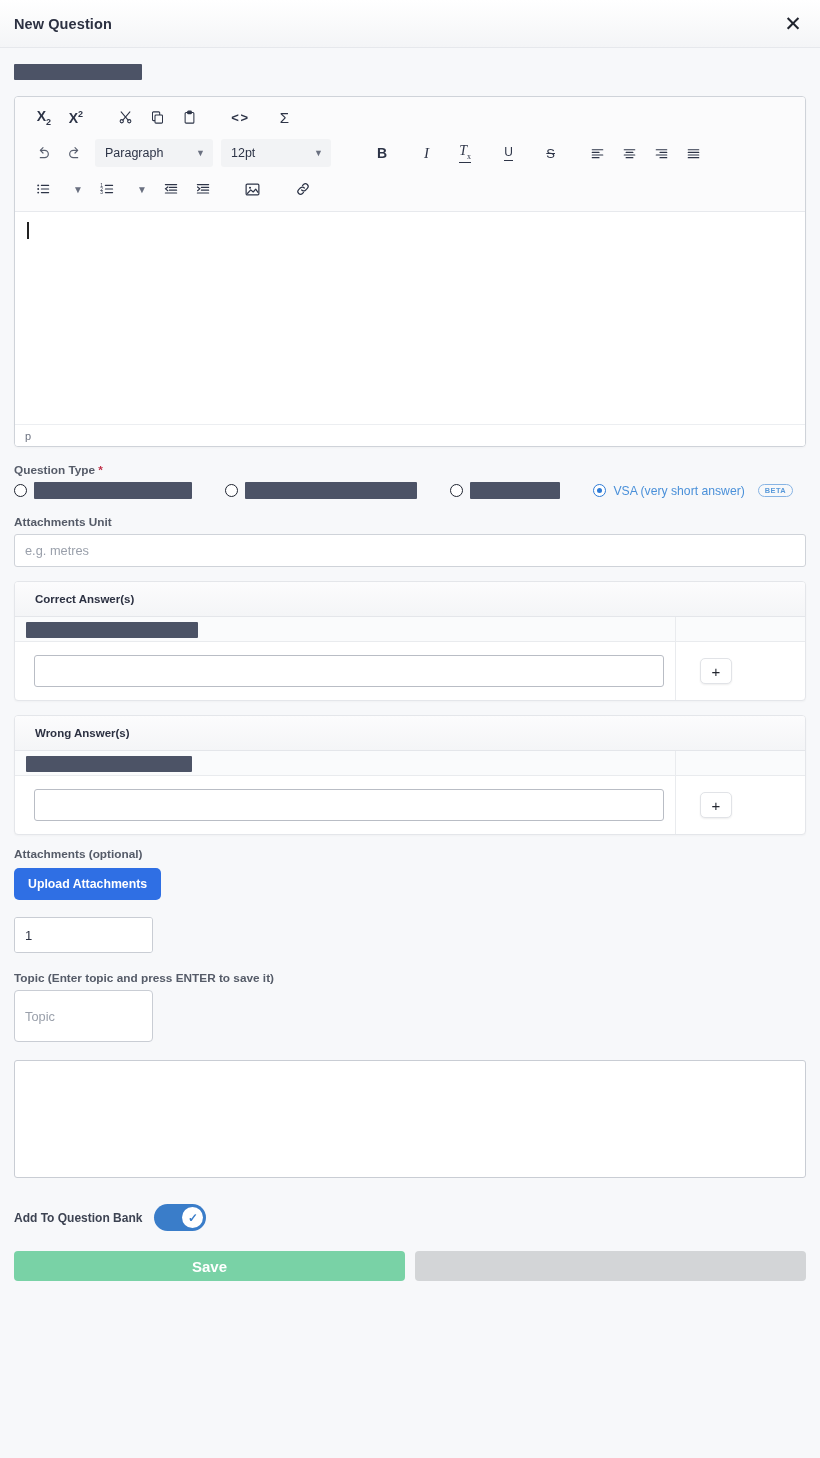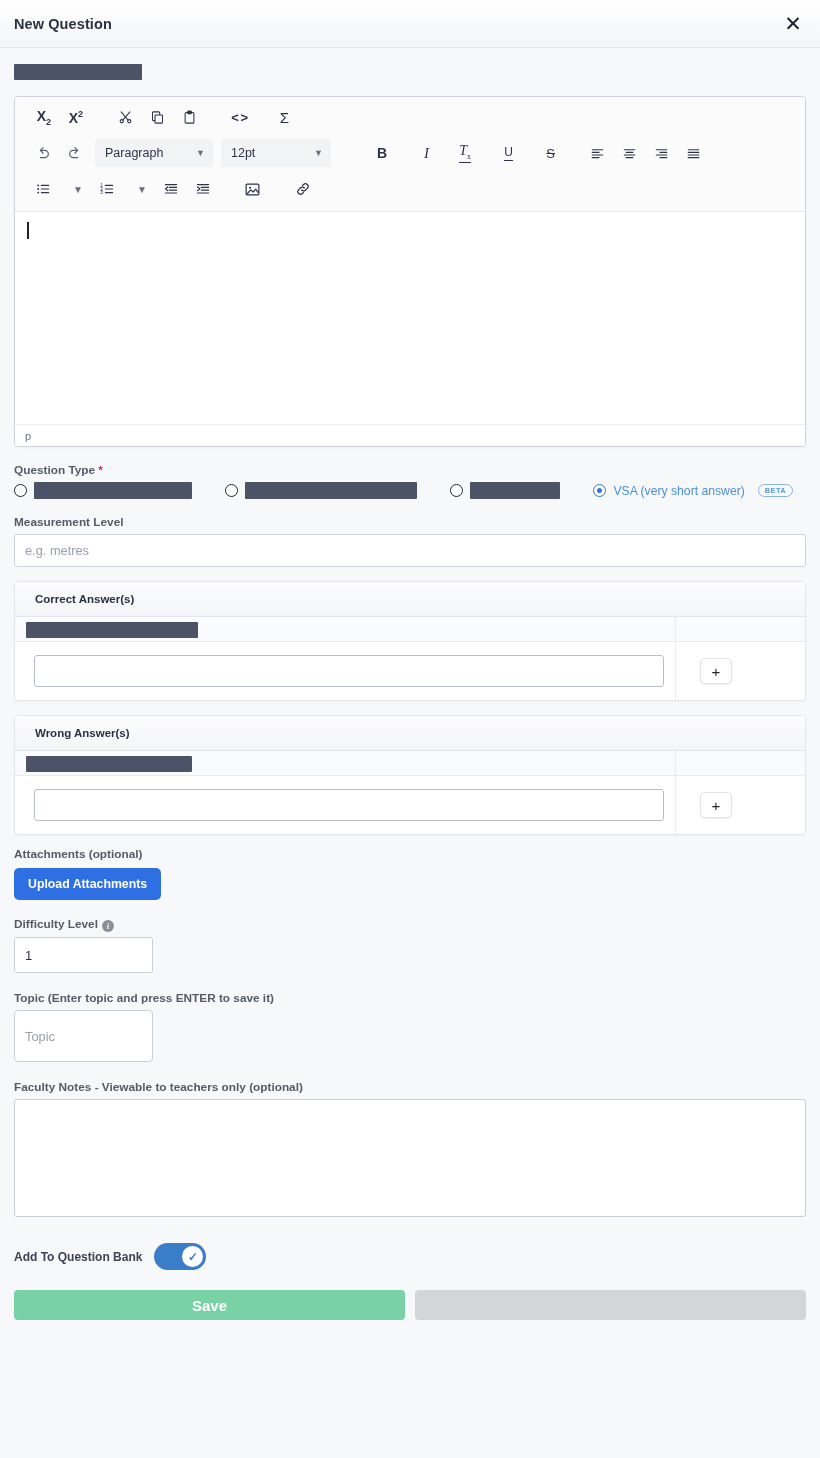--- a/index.html
+++ b/index.html
@@ -625,21 +625,21 @@
 
       <label class="radio-item">
         <span class="radio-dot checked"></span>
         <span class="radio-label-vsa">VSA (very short answer)</span>
         <span class="beta-badge">BETA</span>
       </label>
     </div>
   </div>
 
   <div class="section">
-    <span class="field-label">Measurement Level</span>
+    <span class="field-label">Attachments Unit</span>
     <input class="text-input" value="" placeholder="e.g. metres" style="">
   </div>
 
   <div class="answer-card">
     <div class="answer-card-head">Correct Answer(s)</div>
     <div class="answer-table-head">
       <div class="ath-col1">
         <span class="redacted" style="width:172px;height:16px;"></span>
       </div>
       <div class="ath-col2"></div>
@@ -671,36 +671,32 @@
       </div>
     </div>
   </div>
 
   <div class="section" style="margin-top:12px;">
     <span class="field-label">Attachments (optional)</span>
     <button class="upload-btn">Upload Attachments</button>
   </div>
 
   <div class="section" style="margin-top:17px;">
-    <span class="field-label">
-      <span>Difficulty Level</span><span class="info-icon">i</span>
-    </span>
     <div class="stepper">
       <input class="stepper-input" value="1" style="">
 
     </div>
   </div>
 
   <div class="section" style="margin-top:18px;">
     <span class="field-label">Topic (Enter topic and press ENTER to save it)</span>
     <input class="topic-input" value="" placeholder="Topic" style="">
   </div>
 
   <div class="section" style="margin-top:18px;">
-    <span class="field-label">Faculty Notes - Viewable to teachers only (optional)</span>
     <textarea class="notes-area" style=""></textarea>
   </div>
 
   <div class="toggle-row">
     <span class="toggle-label">Add To Question Bank</span>
     <div class="toggle">
       <div class="toggle-knob">
         <span class="toggle-check">✓</span>
       </div>
     </div>

